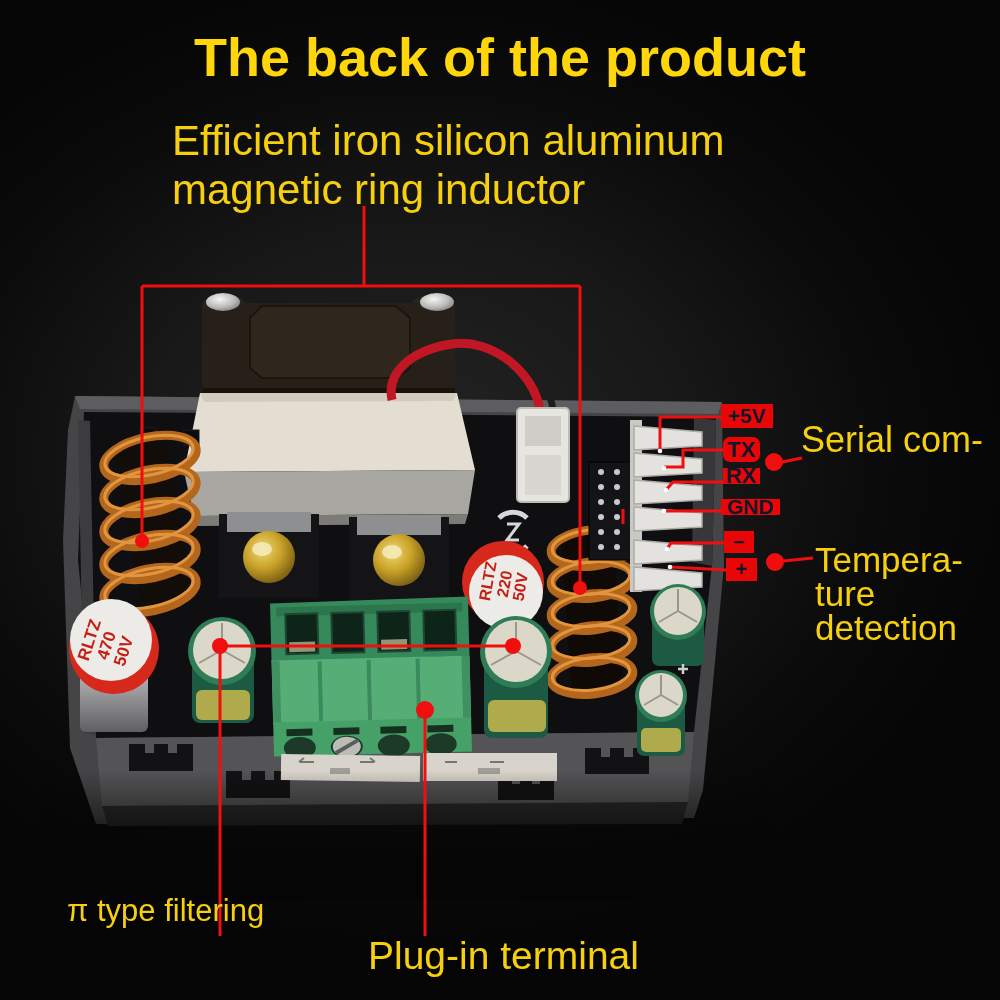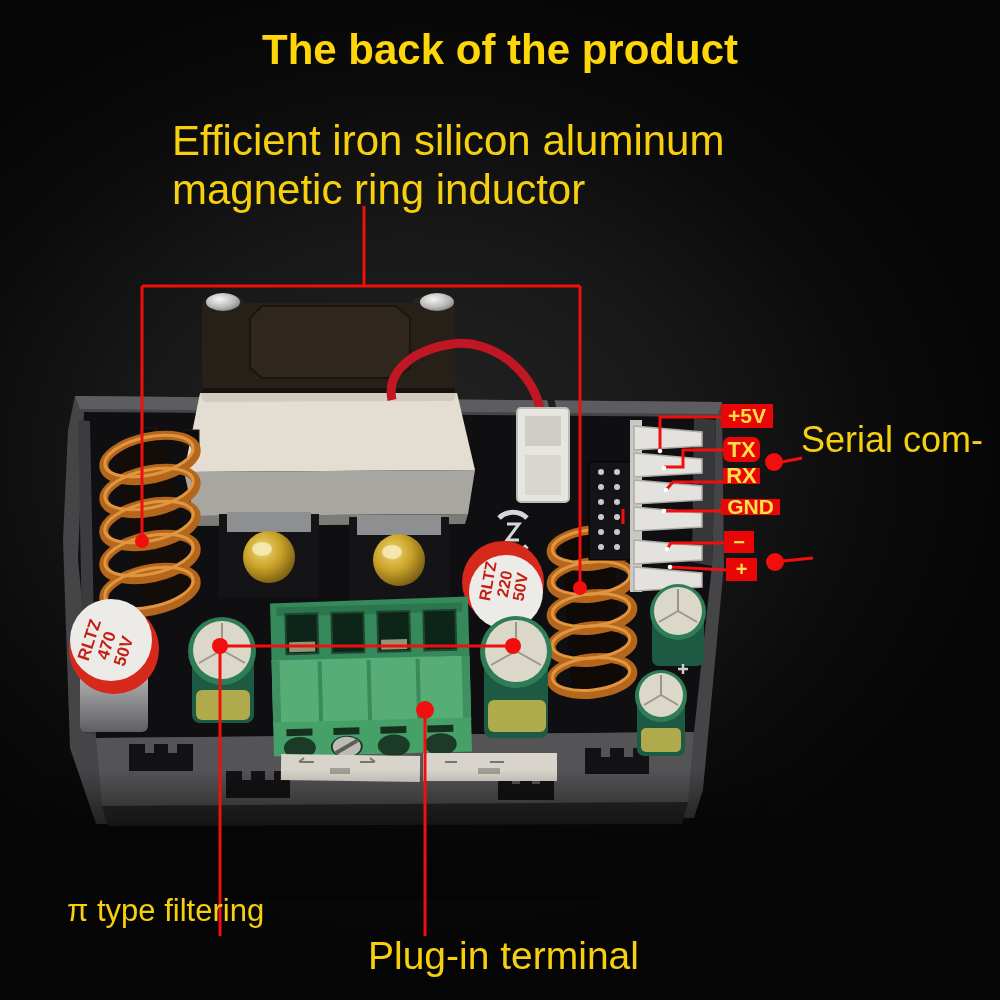--- a/index.html
+++ b/index.html
@@ -3,29 +3,29 @@
 <meta charset="utf-8">
 <style>
   html,body{margin:0;padding:0;background:#000;}
   .stage{
     position:relative;width:1000px;height:1000px;overflow:hidden;
     background:radial-gradient(620px 500px at 41% 46%, #242424 0%, #181818 45%, #0b0b0b 75%, #050505 100%);
     font-family:"Liberation Sans", sans-serif;
   }
   .stage svg{position:absolute;left:0;top:0;}
   .txt{position:absolute;color:#f6d00e;z-index:6;white-space:nowrap;}
-  .title{left:0;top:26px;width:1000px;text-align:center;font-size:42px;font-weight:700;color:#ffd60a;}
+  .title{left:0;top:26px;width:1000px;text-align:center;font-size:54px;font-weight:700;color:#ffd60a;}
   .sub{left:172px;top:116px;font-size:42px;line-height:49px;}
   .serial{left:801px;top:421px;font-size:36px;line-height:37px;}
   .temp{left:815px;top:543px;font-size:35px;line-height:34px;}
   .pi{left:67px;top:893px;font-size:31px;}
   .plug{left:360px;top:934px;font-size:39px;margin-left:8px;}
   .pin-label{
     position:absolute;z-index:6;display:flex;align-items:center;justify-content:center;
-    background:#e90606;color:#fde047;font-weight:700;font-family:"Liberation Sans",sans-serif;
+    background:#e90606;color:#0f172a;font-weight:700;font-family:"Liberation Sans",sans-serif;
   }
 </style>
 </head>
 <body>
 
 <div class="stage">
 
 <svg width="1000" height="1000" viewBox="0 0 1000 1000">
   <defs>
     <radialGradient id="silver" cx="40%" cy="35%" r="75%">
@@ -310,20 +310,25 @@
 
 <div class="txt sub">
   <div>Efficient iron silicon aluminum</div>
   <div>magnetic ring inductor</div>
 </div>
 
 <div class="txt serial">
   <div>Serial com-</div>
 </div>
 
+<div class="txt temp">
+  <div>Tempera-</div>
+  <div>ture</div>
+  <div>detection</div>
+</div>
 
 <div class="txt pi">π type filtering</div>
 <div class="txt plug">Plug-in terminal</div>
 
 <div class="pin-label" style="left:721px;top:404px;width:52px;height:24px;font-size:21px;">+5V</div>
 <div class="pin-label" style="left:723px;top:437px;width:37px;height:25px;font-size:22px;border-radius:7px;">TX</div>
 <div class="pin-label" style="left:723px;top:468px;width:37px;height:16px;font-size:22px;">RX</div>
 <div class="pin-label" style="left:721px;top:499px;width:59px;height:16px;font-size:21px;">GND</div>
 <div class="pin-label" style="left:724px;top:531px;width:30px;height:22px;font-size:20px;">−</div>
 <div class="pin-label" style="left:726px;top:558px;width:31px;height:23px;font-size:20px;">+</div>

